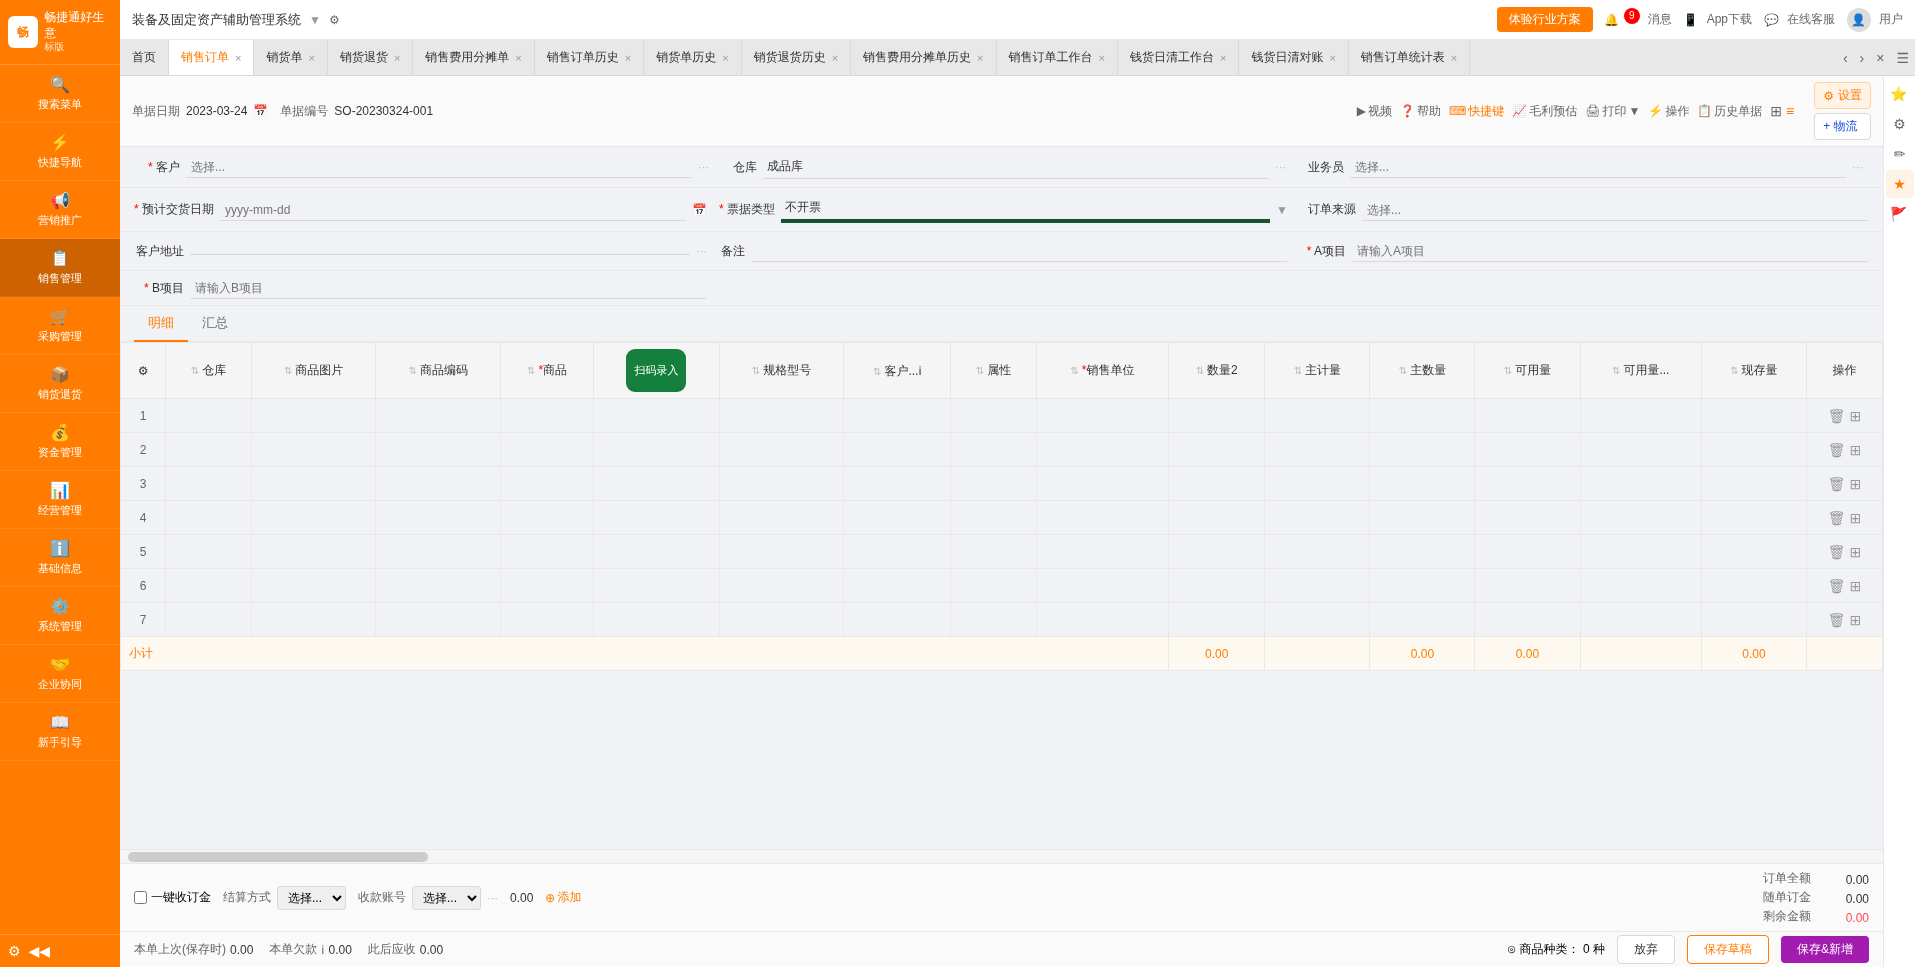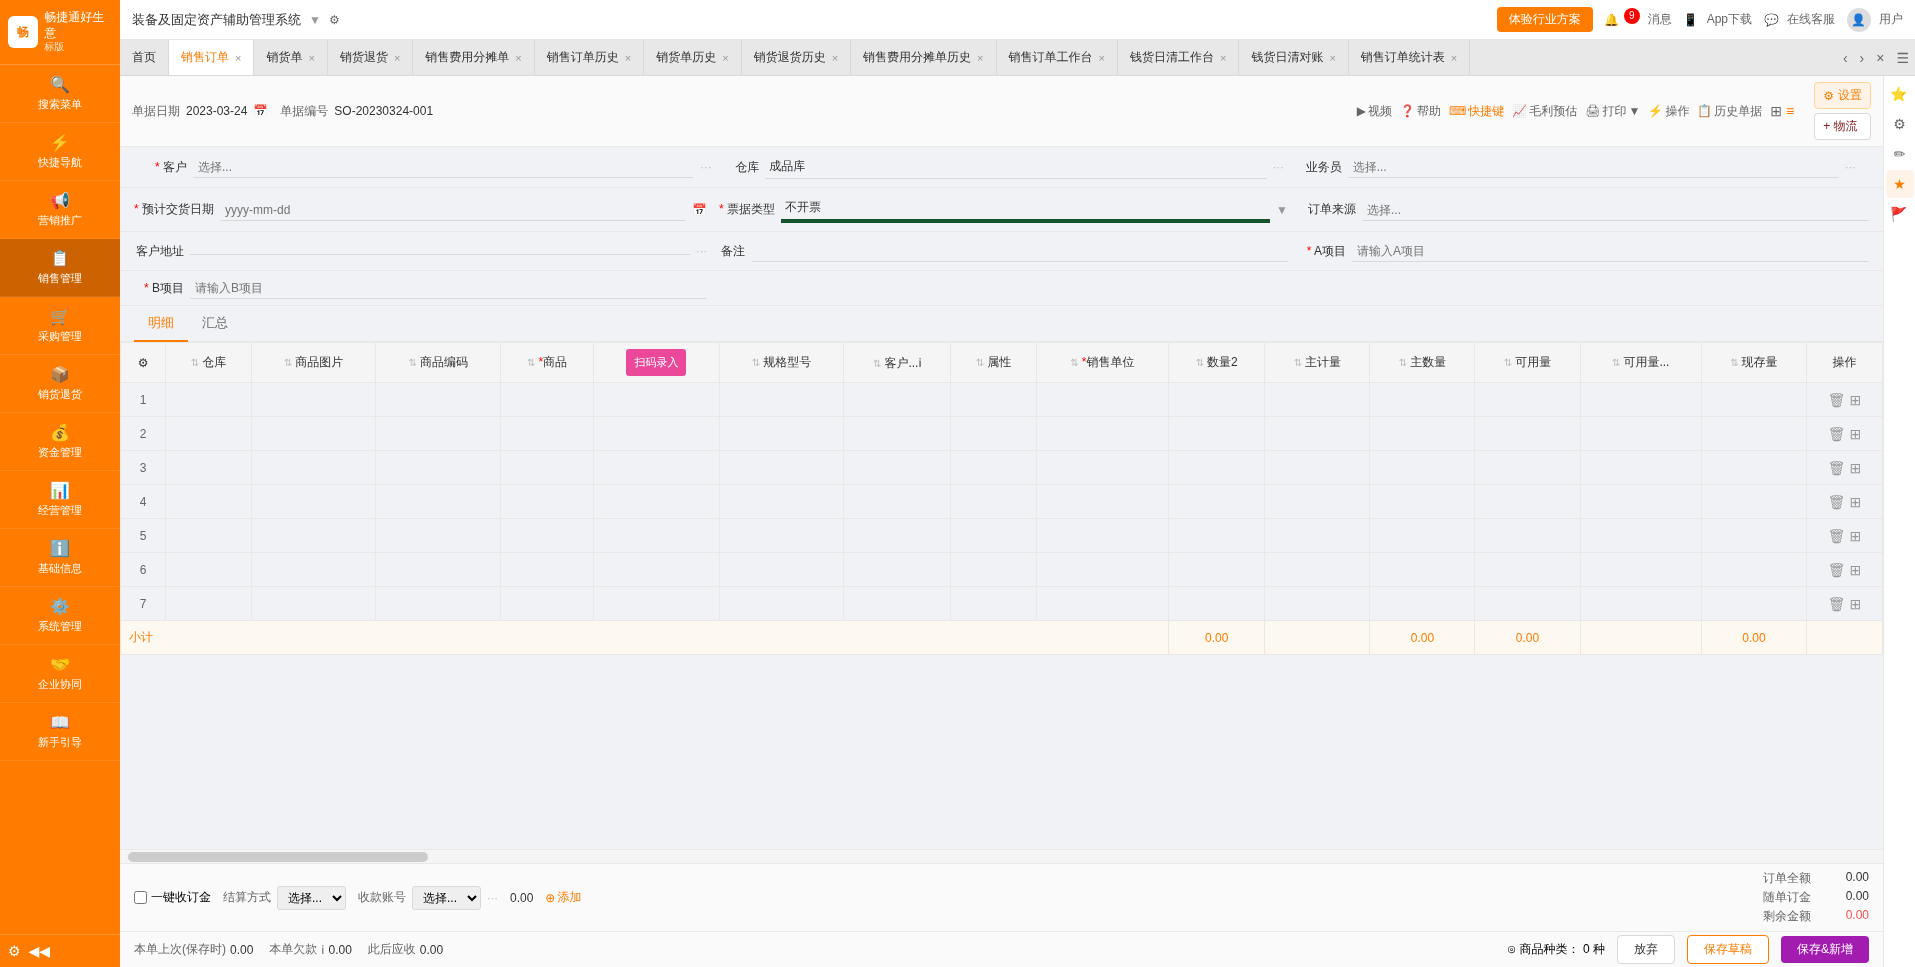--- a/index.html
+++ b/index.html
@@ -128,22 +128,22 @@
       text-align: center; color: #333; white-space: nowrap;
       font-weight: normal; position: sticky; top: 0; background: #f5f5f5; z-index: 2;
     }
     th .sort-arrows { color: #bbb; font-size: 10px; margin-right: 3px; }
     td {
       border: 1px solid #e8e8e8; padding: 4px 6px;
       text-align: center; color: #333; height: 34px;
     }
     .row-num { color: #666; }
     .scan-btn {
-      background: #ec4899; color: white; border: none;
-      padding: 6px 8px; border-radius: 3px; cursor: pointer; font-size: 11px;
+      background: #15803d; color: white; border: none;
+      padding: 14px 8px; border-radius: 9px; cursor: pointer; font-size: 11px;
     }
     .row-actions { display: flex; gap: 4px; justify-content: center; }
     .row-action { cursor: pointer; color: #999; font-size: 14px; }
 
     
     .subtotal-row td { background: #fdf8f0; font-weight: 500; }
     .subtotal-label { color: #ff7c00; text-align: left; padding-left: 8px; }
     .subtotal-val { color: #ff7c00; }
 
     
@@ -151,21 +151,21 @@
       padding: 6px 14px; display: flex; align-items: center; gap: 12px;
       border-top: 1px solid #e8e8e8; background: #fafafa;
     }
     .checkbox-label { display: flex; align-items: center; gap: 4px; cursor: pointer; }
     .pay-field { display: flex; align-items: center; gap: 6px; }
     .pay-field label { color: #666; }
     .pay-field select { border: 1px solid #d9d9d9; padding: 3px 6px; border-radius: 3px; }
     .pay-amount { color: #333; }
     .add-btn { color: #ff7c00; cursor: pointer; display: flex; align-items: center; gap: 2px; }
     .order-summary { margin-left: auto; display: flex; flex-direction: column; gap: 2px; text-align: right; }
-    .summary-row { display: flex; gap: 8px; align-items: flex-start; justify-content: flex-end; }
+    .summary-row { display: flex; gap: 8px; align-items: flex-end; justify-content: flex-end; }
     .summary-label { color: #666; }
     .summary-val { color: #333; min-width: 50px; text-align: right; }
     .summary-val.red { color: #ff4d4f; }
 
     
     .status-bar {
       height: 36px; background: #fafafa; border-top: 1px solid #e8e8e8;
       display: flex; align-items: center; padding: 0 14px; gap: 16px;
     }
     .status-item { display: flex; align-items: center; gap: 4px; color: #666; }
@@ -192,21 +192,21 @@
     .right-icon { width: 28px; height: 28px; display: flex; align-items: center; justify-content: center; cursor: pointer; color: #666; font-size: 14px; border-radius: 4px; }
     .right-icon.active { background: #fff3e8; color: #ff7c00; }
 
     
     .settings-btn {
       background: #fff3e8; border: 1px solid #ffd591; color: #ff7c00;
       padding: 4px 8px; border-radius: 4px; cursor: pointer; font-size: 12px;
       display: flex; align-items: center; gap: 4px;
     }
     .goods-btn {
-      background: white; border: 1px solid #d9d9d9; color: #7f1d1d;
+      background: white; border: 1px solid #d9d9d9; color: #1d4ed8;
       padding: 4px 8px; border-radius: 4px; cursor: pointer; font-size: 12px;
       display: flex; align-items: center; gap: 4px; margin-top: 4px;
     }
 
     .content-body { flex: 1; display: flex; overflow: hidden; }
     .main-content { flex: 1; overflow: hidden; display: flex; flex-direction: column; }
     .form-field-row { display: flex; align-items: center; gap: 6px; }
     .form-field-row label { white-space: nowrap; color: #666; min-width: 60px; text-align: right; }
     .form-input-box {
       flex: 1; border: 1px solid transparent; border-bottom: 1px solid #d9d9d9;
@@ -427,21 +427,21 @@
           <button class="settings-btn">
             <span>⚙</span>
             <span>设置</span>
           </button>
           <button class="goods-btn">
             <span>+ 物流</span>
           </button>
         </div>
       </div>
 
-      <div style="display:grid;grid-template-columns:1fr 1fr 1fr;padding:8px 27px;border-bottom:1px solid #e8e8e8;gap:8px;">
+      <div style="display:grid;grid-template-columns:1fr 1fr 1fr;padding:8px 20px;border-bottom:1px solid #e8e8e8;gap:8px;">
         <div class="form-field-row">
           <label style="color:#333;min-width:40px;text-align:right;"><span style="color:red;">* </span><span>客户</span></label>
           <input class="form-input-box" type="text" placeholder="选择..." style="">
           <span class="dots-btn">···</span>
         </div>
         <div class="form-field-row">
           <label style="color:#333;min-width:40px;text-align:right;">仓库</label>
           <span style="flex:1;border-bottom:1px solid #d9d9d9;padding:3px 4px;color:#333;">成品库</span>
           <span class="dots-btn">···</span>
         </div>

